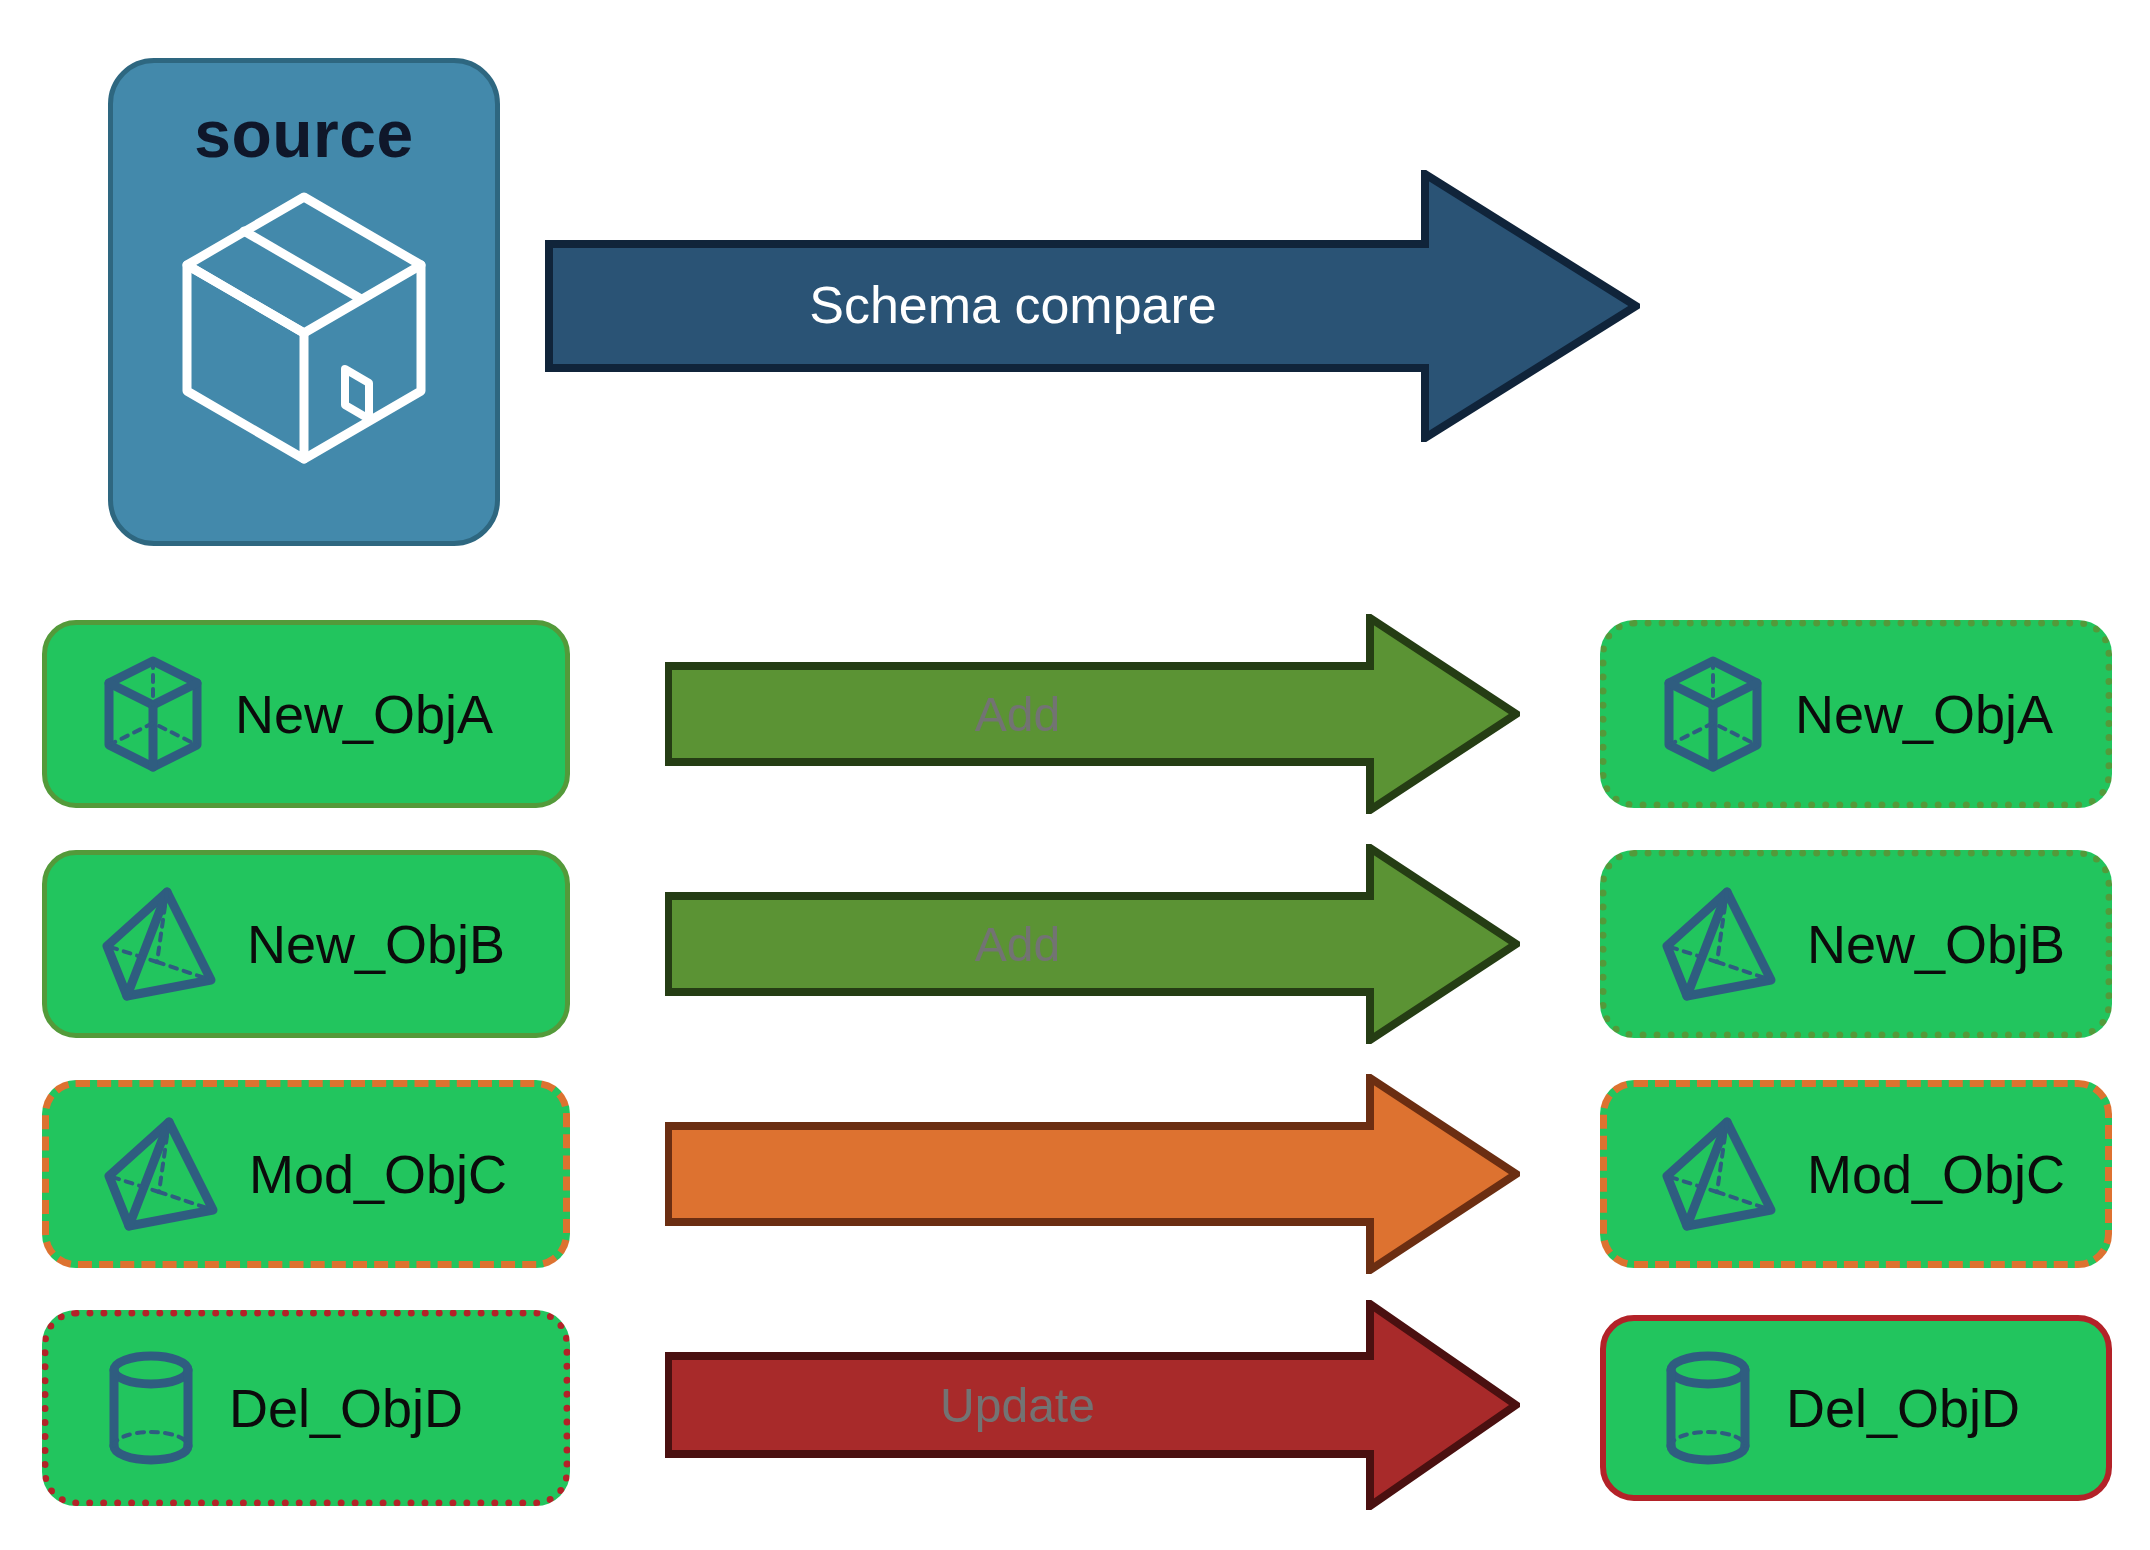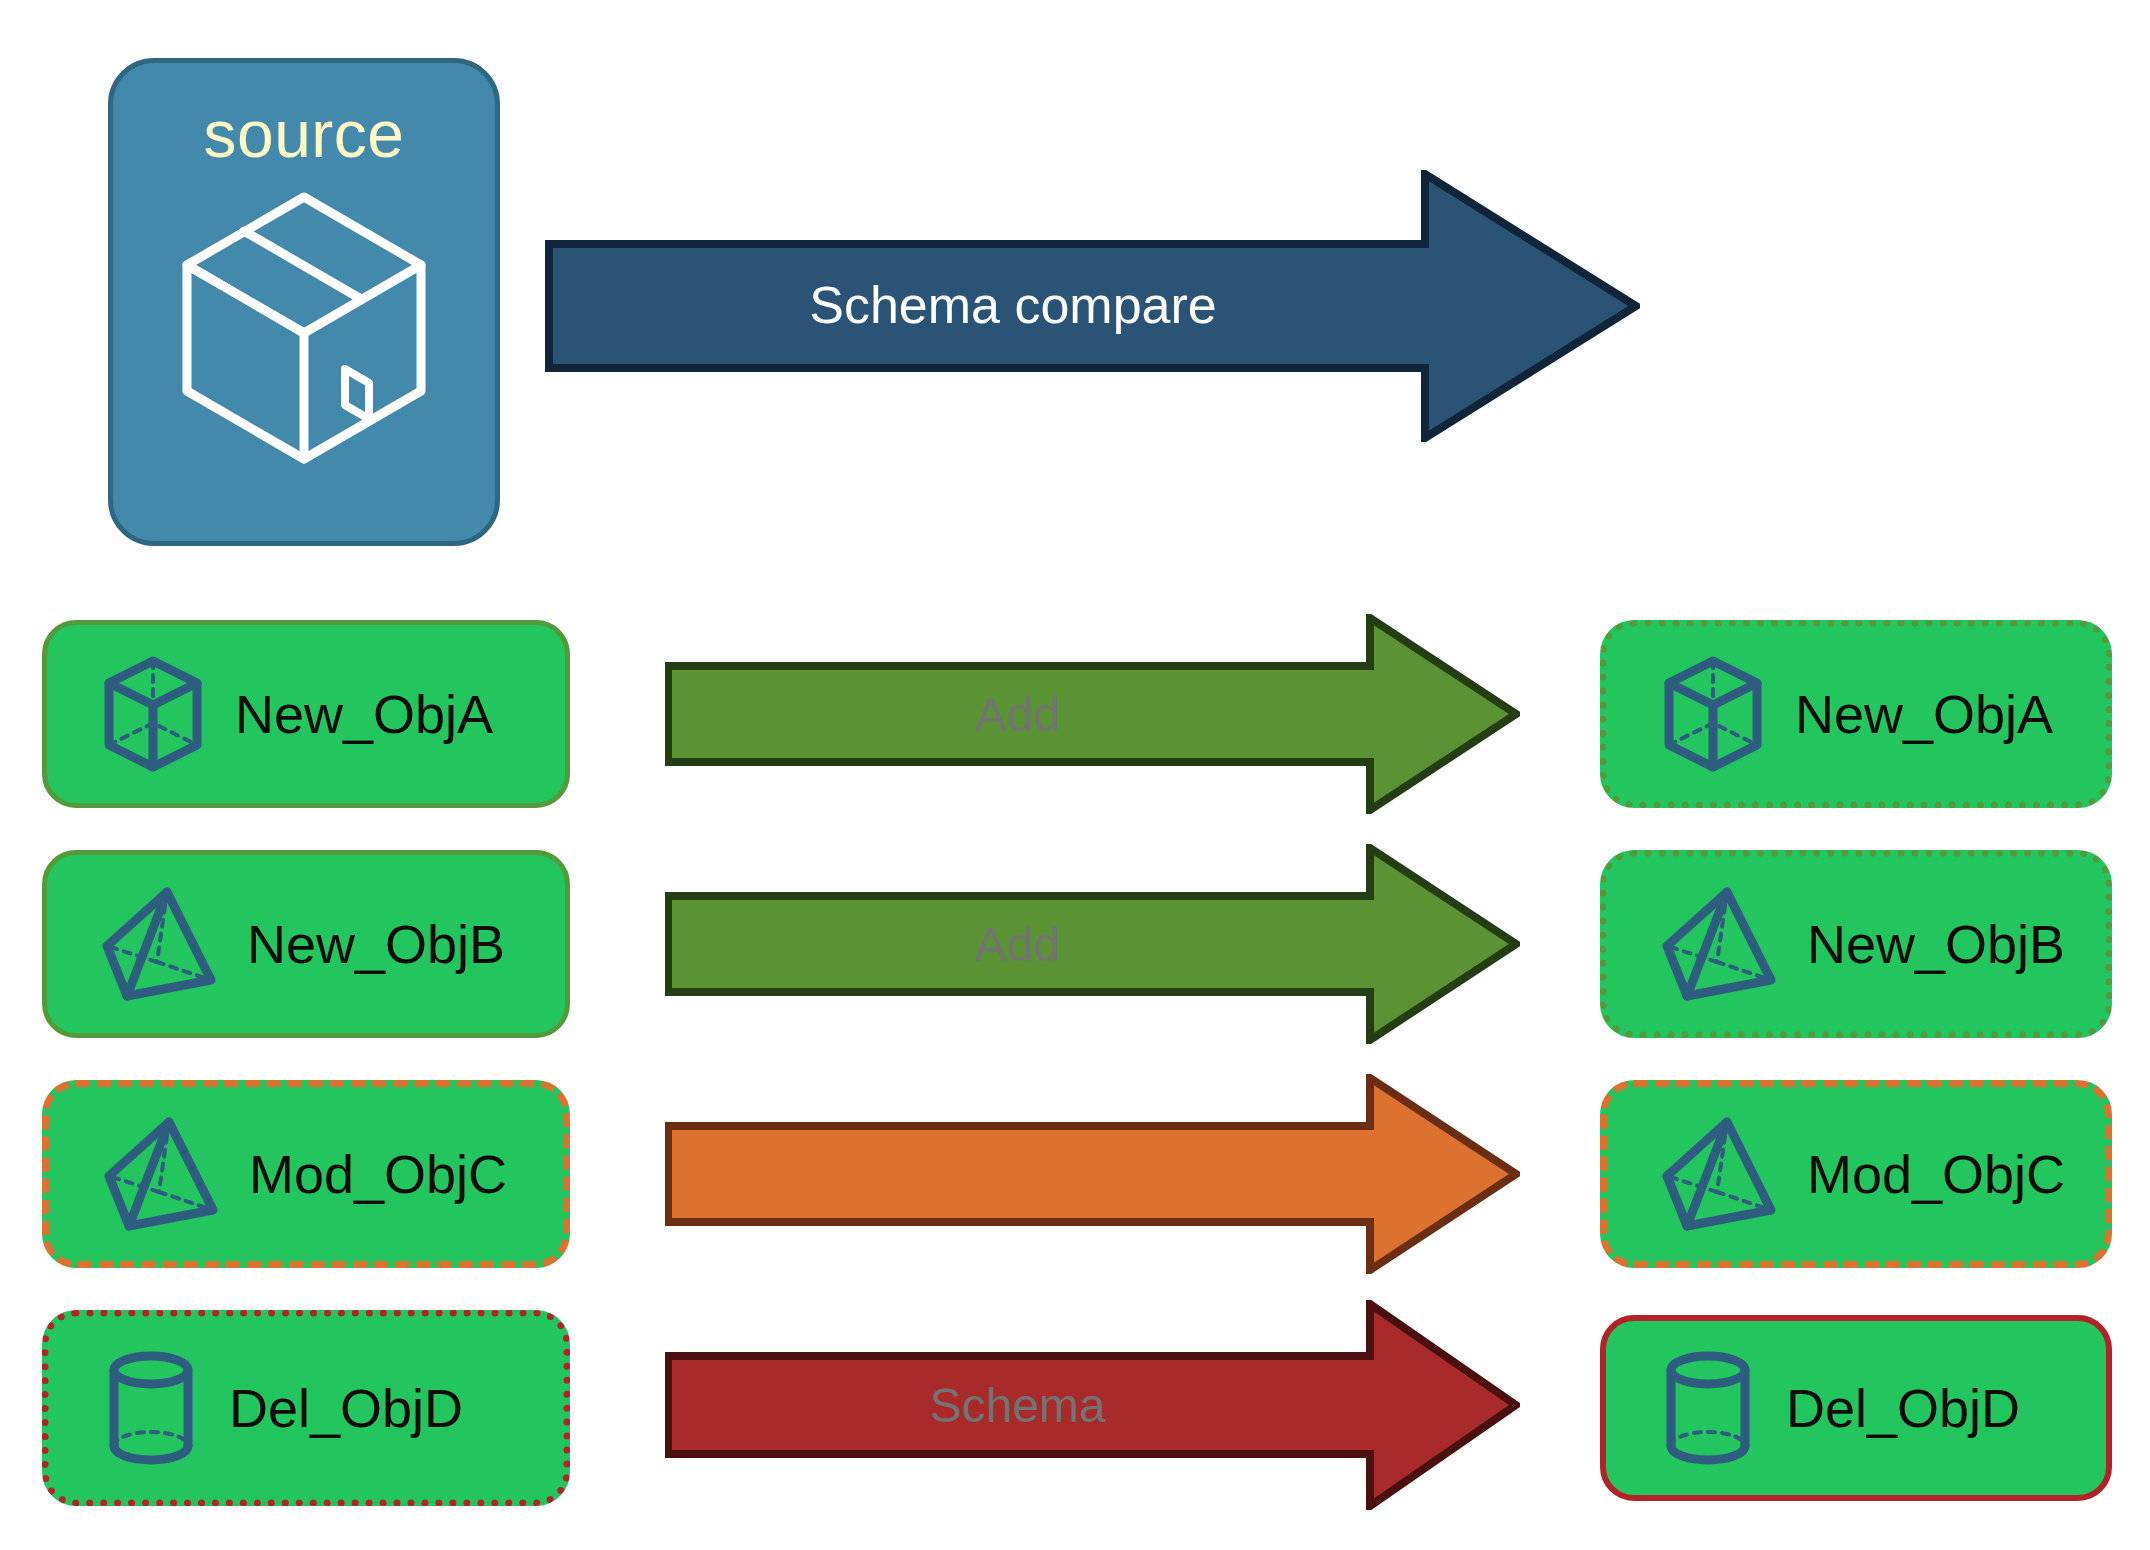--- a/index.html
+++ b/index.html
@@ -17,22 +17,22 @@
     position:absolute;
     background:#4389AB;
     border:5px solid #2E6780;
     border-radius:46px;
     box-sizing:border-box;
     display:flex;
     flex-direction:column;
     align-items:center;
   }
   .endpoint-title{
-    color:#fef9c3;
-    font-weight:normal;
+    color:#0f172a;
+    font-weight:bold;
     font-size:66px;
     letter-spacing:0.5px;
     margin-top:38px;
     line-height:1;
     user-select:none;
   }
   .endpoint-art{ margin-top:16px; }
 
   
   .big-arrow{ position:absolute; }
@@ -268,21 +268,21 @@
           <path d="M13 98 a37 14 0 0 1 74 0" fill="none" stroke="#2F5D80" stroke-width="4" stroke-dasharray="7 7" stroke-linecap="round"></path>
         </svg>
       </span>
       <span class="objlabel">Del_ObjD</span>
     </div>
 
     <div class="act-arrow" style="left:665px;top:1300px;width:855px;height:210px;">
       <svg width="855" height="210" viewBox="0 0 855 210" preserveAspectRatio="none">
         <polygon points="3,56 705,56 705,4 851,105 705,206 705,154 3,154" fill="#A82A2A" stroke="#4A1010" stroke-width="8" stroke-linejoin="miter"></polygon>
       </svg>
-      <div class="act-label" style="left:0;top:78px;width:705px;">Schema</div>
+      <div class="act-label" style="left:0;top:78px;width:705px;">Update</div>
     </div>
 
     <div class="objbox b-solid-red" style="left:1600px;top:1315px;width:512px;height:186px;">
       <span class="icon">
         <svg width="100" height="120" viewBox="0 0 100 120">
           <g fill="none" stroke="#2F5D80" stroke-width="9" stroke-linejoin="round" stroke-linecap="round">
             <ellipse cx="50" cy="22" rx="37" ry="14"></ellipse>
             <path d="M13 22 L13 98"></path>
             <path d="M87 22 L87 98"></path>
             <path d="M13 98 a37 14 0 0 0 74 0"></path>

